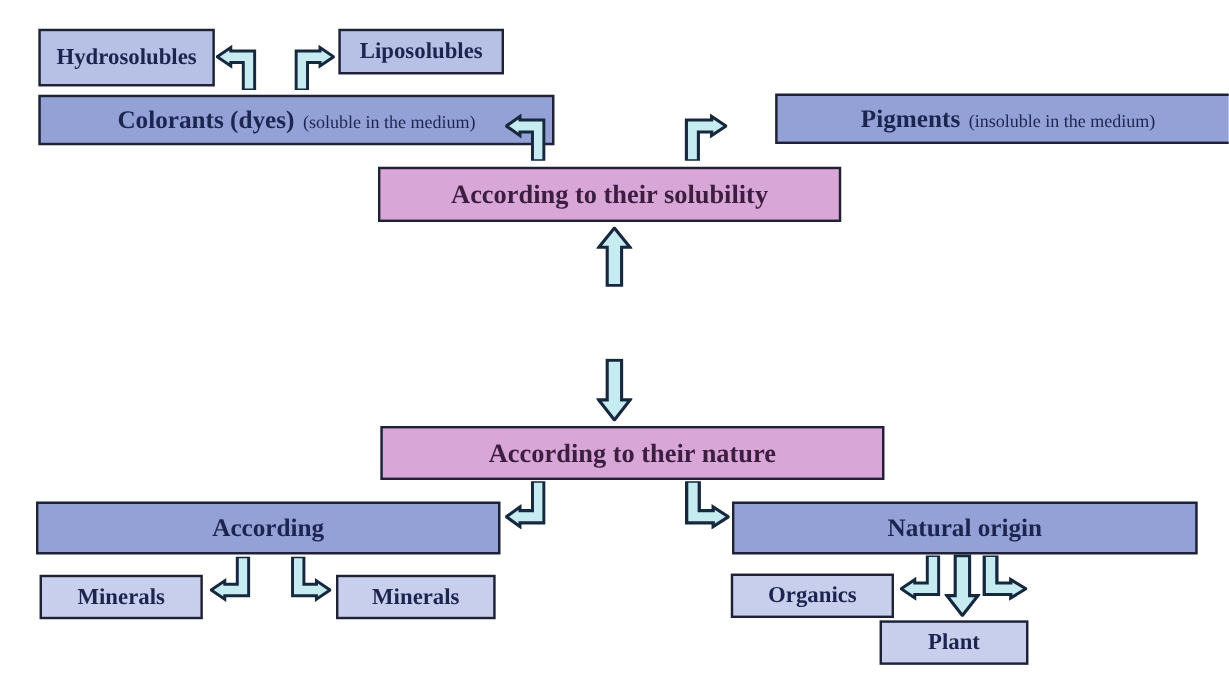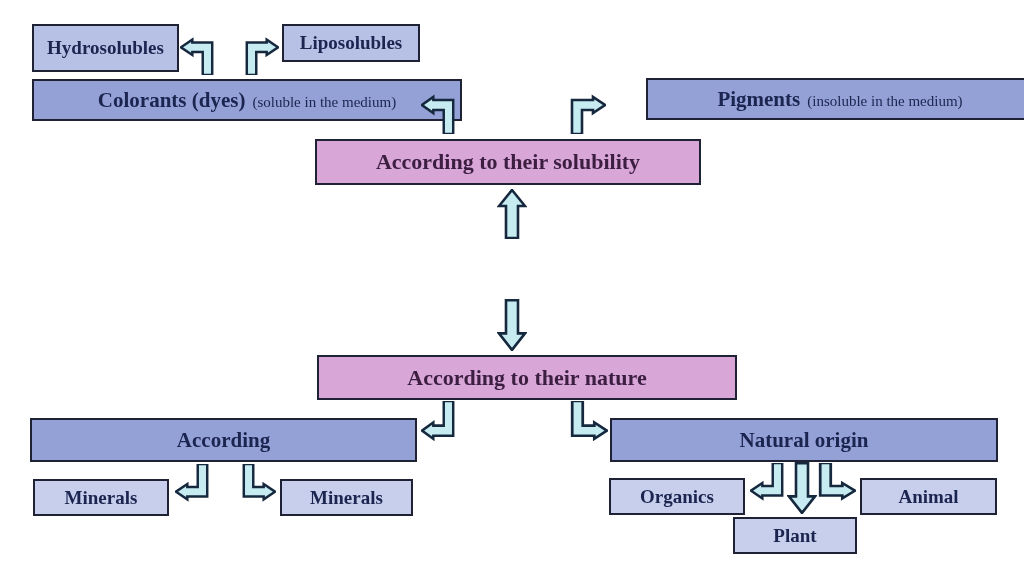--- a/index.html
+++ b/index.html
@@ -70,23 +70,20 @@
 
   <div class="node mid" style="left:610px;top:418px;width:388px;height:44px;">
     <span class="inner lbl">Natural origin</span>
   </div>
   <div class="node lav2" style="left:280px;top:479px;width:133px;height:37px;">
     <span class="inner lbl-sm">Minerals</span>
   </div>
   <div class="node lav2" style="left:609px;top:478px;width:136px;height:37px;">
     <span class="inner lbl-sm">Organics</span>
   </div>
-  <div class="node lav2" style="left:860px;top:478px;width:137px;height:37px;">
-    <span class="inner lbl-sm">Animal</span>
-  </div>
   <div class="node lav2" style="left:733px;top:517px;width:124px;height:37px;">
     <span class="inner lbl-sm">Plant</span>
   </div>
 
   <div class="arrow fy" style="left:180px;top:33px;width:36px;height:42px;">
     <svg viewBox="0 0 38 44" preserveAspectRatio="none">
         <polygon points="24,0 34,0 34,34 13,34 13,37 1,29 13,21 13,24 24,24"></polygon>
       </svg>
   </div>
   <div class="arrow fxy" style="left:243px;top:33px;width:36px;height:42px;">

